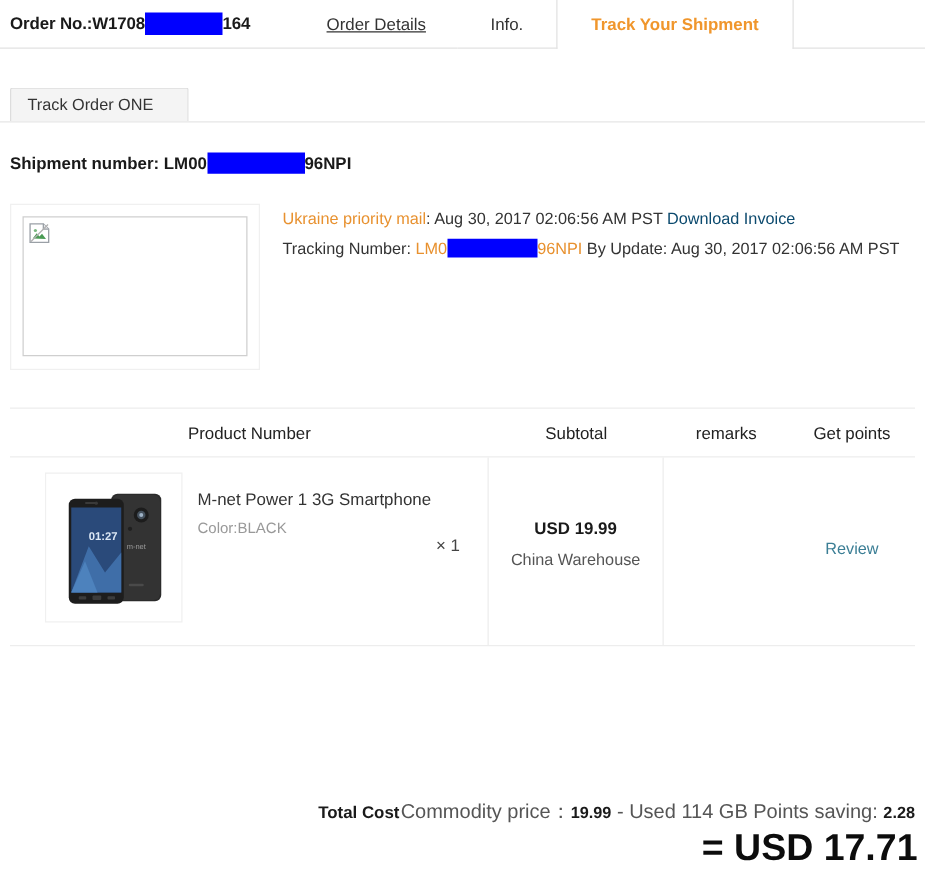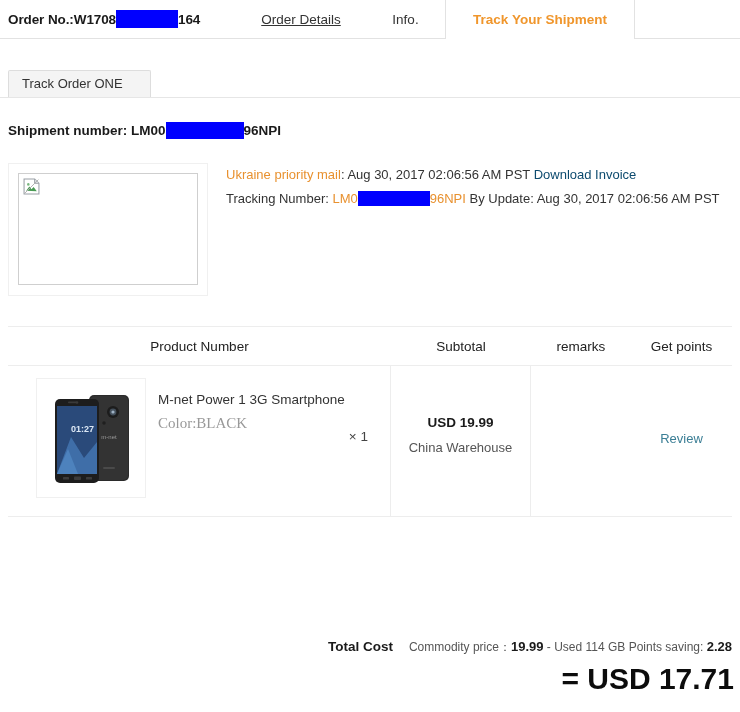--- a/index.html
+++ b/index.html
@@ -214,21 +214,21 @@
     width: 108px;
     height: 118px;
     margin-left: 28px;
     border: 1px solid #f0f0f0;
     background: #fefefe;
     position: relative;
     flex: none;
   }
   .prod-text { margin-left: 12px; padding-top: 14px; }
   .prod-name { font-size: 13.5px; color: #333333; }
-  .prod-color { font-size: 15px; color: #999999; margin-top: 8px; font-family: Liberation Serif, serif; }
+  .prod-color { font-size: 12px; color: #999999; margin-top: 8px; }
   .prod-qty {
     position: absolute;
     right: 22px;
     top: 63px;
     font-size: 13.5px;
     color: #444444;
   }
   .cell-subtotal {
     width: 140px;
     border-right: 1px solid #ededed;
@@ -251,23 +251,23 @@
     left: 0;
     top: 639px;
     width: 732px;
     text-align: right;
     white-space: nowrap;
   }
   .total-cost-label {
     font-size: 13.5px;
     font-weight: bold;
     color: #1a1a1a;
-    margin-right: 16px;
-  }
-  .commodity { font-size: 12px; color: #555555; }
+    margin-right: 1px;
+  }
+  .commodity { font-size: 16px; color: #555555; }
   .num-bold { font-weight: bold; color: #1a1a1a; }
   .grand-total {
     position: absolute;
     left: 0;
     top: 662px;
     width: 734px;
     text-align: right;
     font-size: 30px;
     font-weight: bold;
     color: #0c0c0c;

